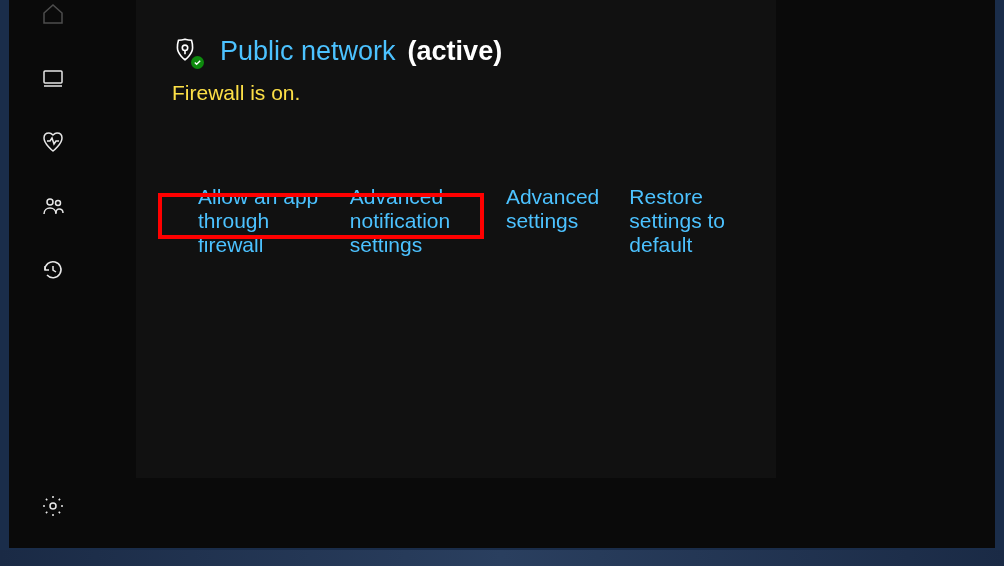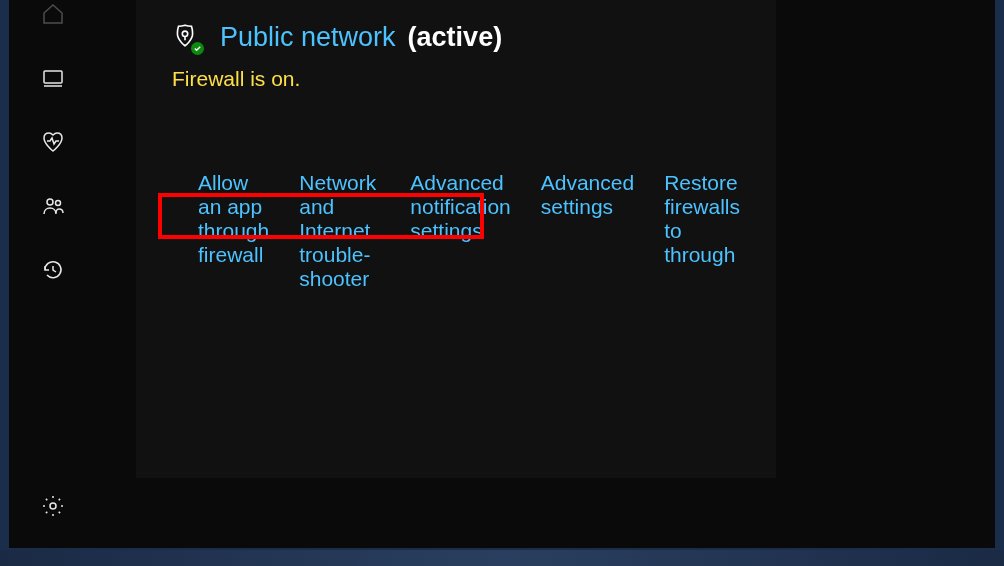--- a/index.html
+++ b/index.html
@@ -66,21 +66,21 @@
       padding-top: 0;
       position: relative;
     }
     .content-card {
       position: absolute;
       left: 40px;
       top: 0;
       width: 640px;
       height: 478px;
       background: #111111;
-      padding: 22px 36px;
+      padding: 36px 36px;
     }
     .header-row {
       display: flex;
       align-items: center;
       gap: 18px;
       margin-bottom: 14px;
     }
     .shield-icon-wrap {
       position: relative;
       width: 30px;
@@ -227,22 +227,21 @@
           </div>
         </div>
         <span class="network-title">Public network</span>
         <span class="network-status">(active)</span>
       </div>
 
       <div class="firewall-status">Firewall is on.</div>
 
       <div class="link-list">
         <div class="link-item">Allow an app through firewall</div>
-        <div class="link-item">Network and Internet trouble-shooter</div>
         <div class="link-item">Advanced notification settings</div>
         <div class="link-item">Advanced settings</div>
-        <div class="link-item">Restore firewalls to through</div>
+        <div class="link-item">Restore settings to default</div>
       </div>
 
       <div class="highlight-box"></div>
     </div>
   </div>
 </div>
 
 </body></html>

